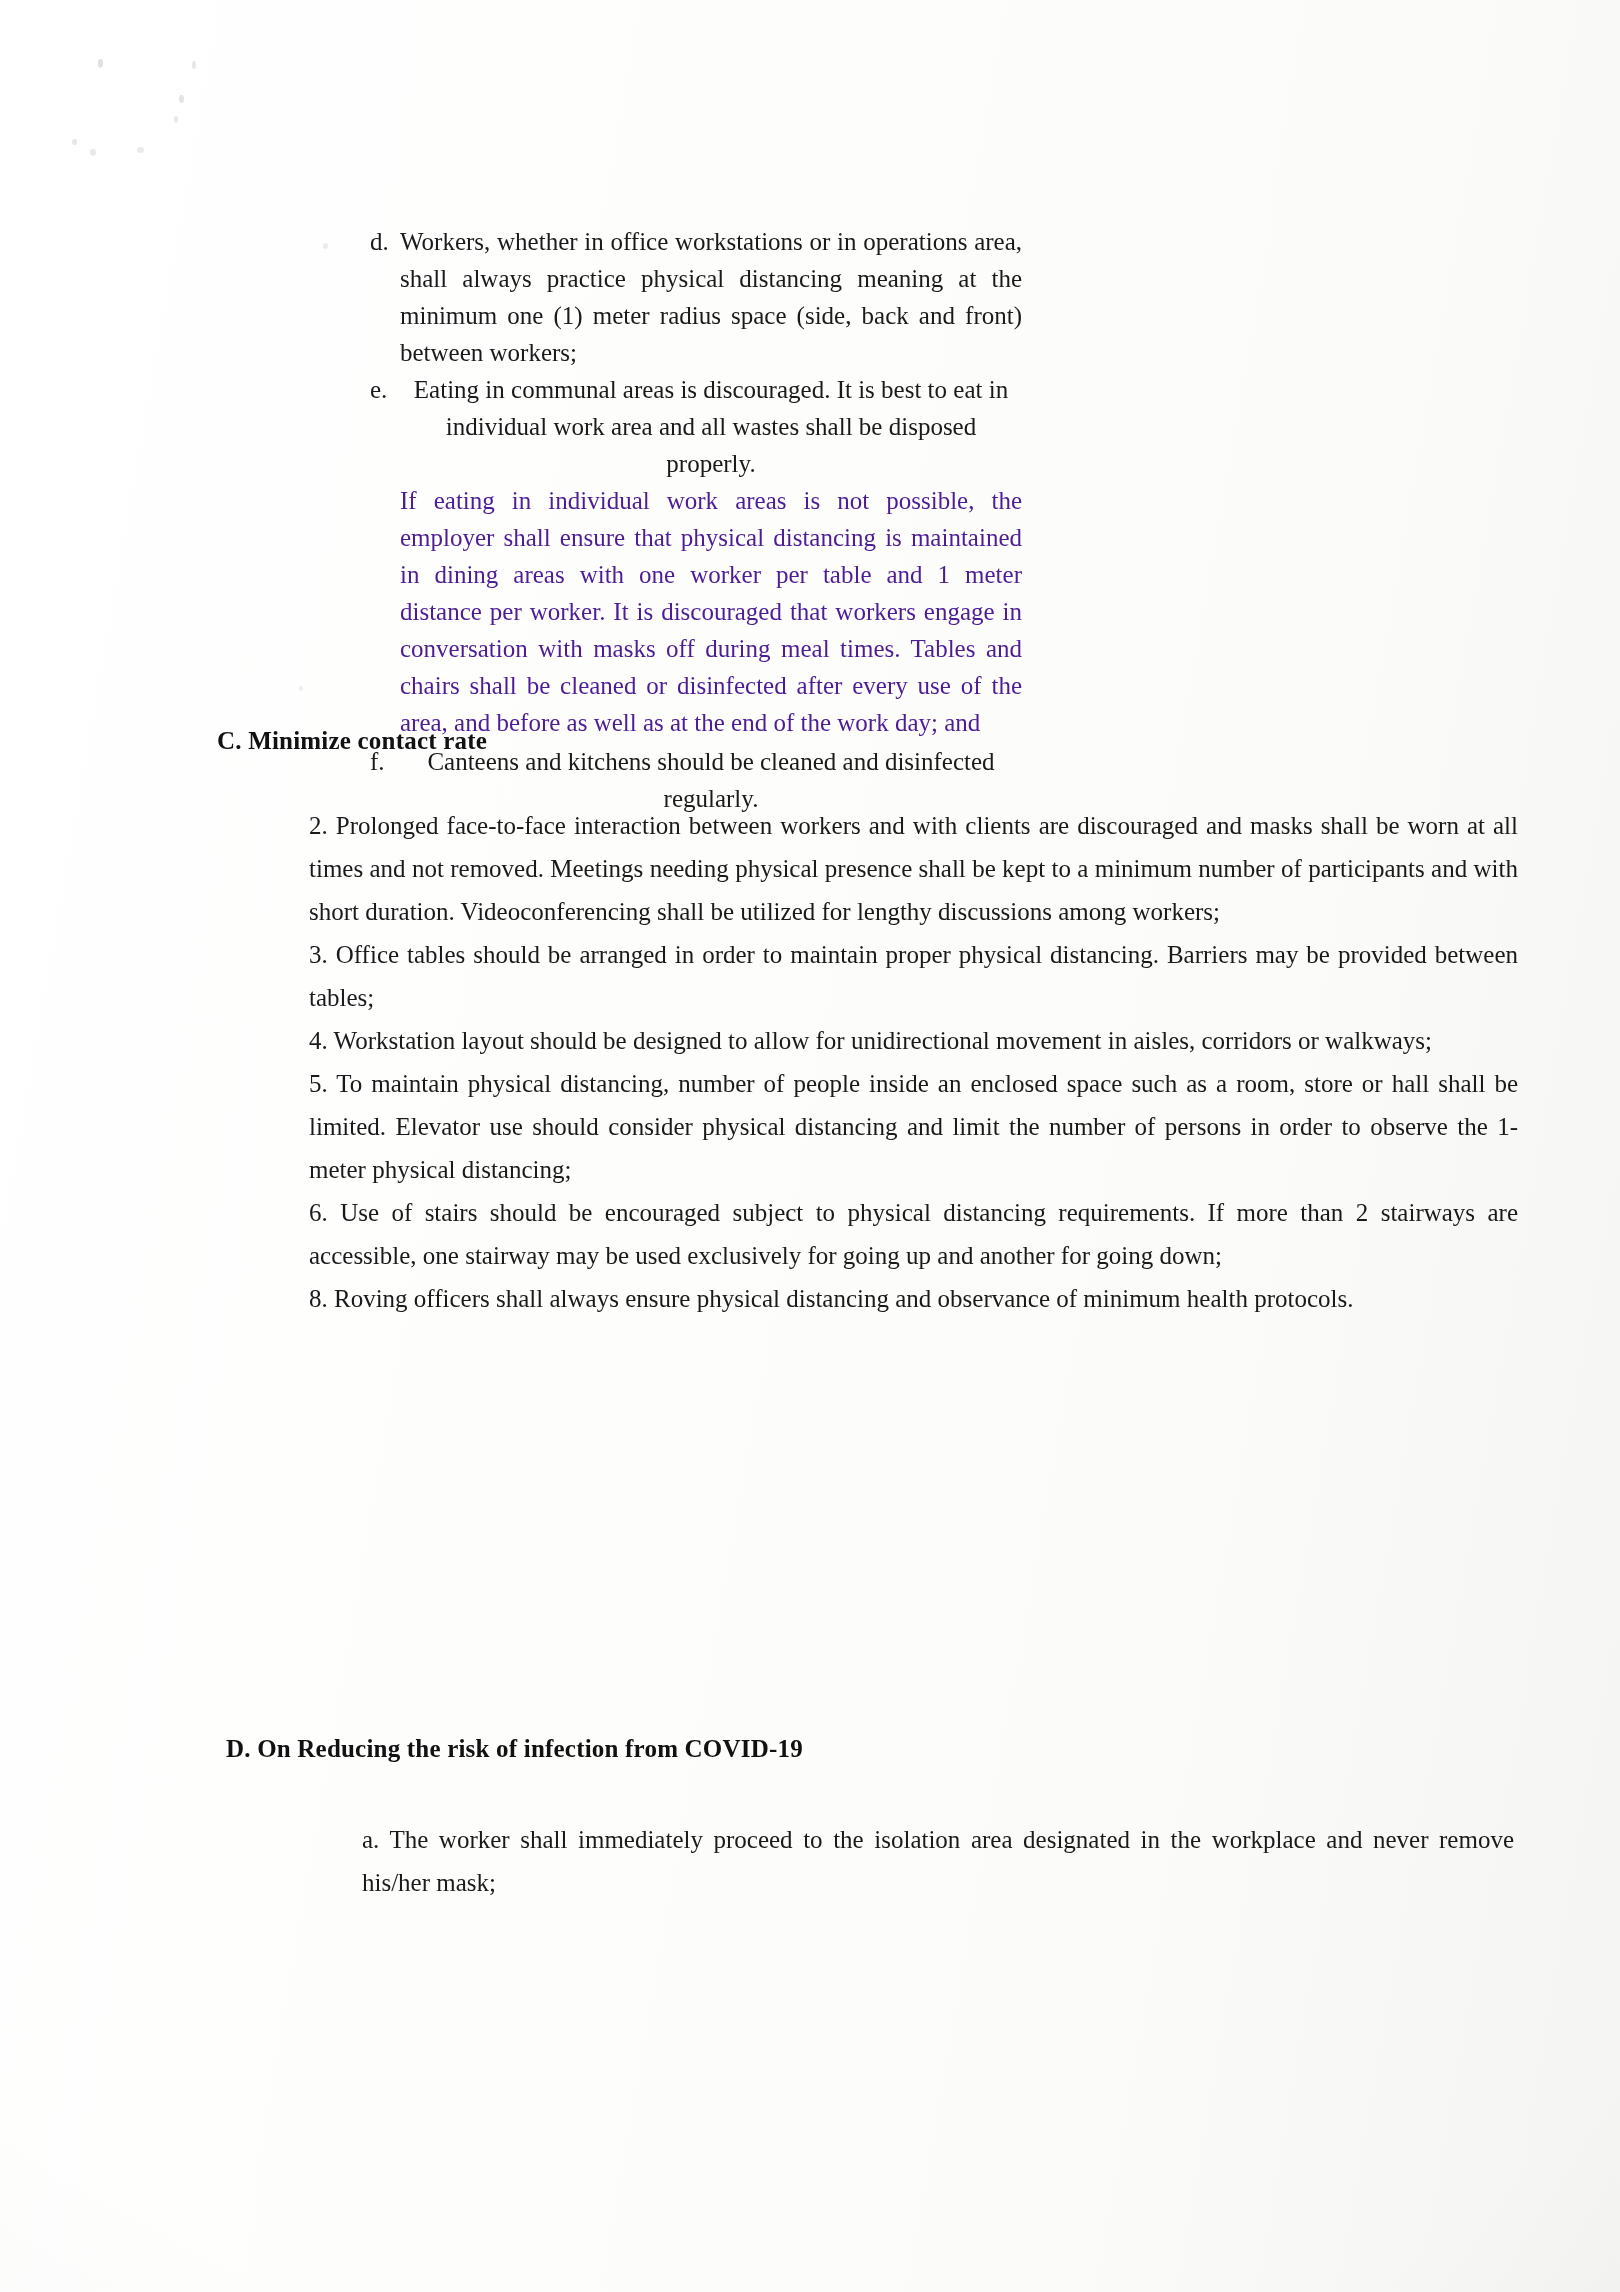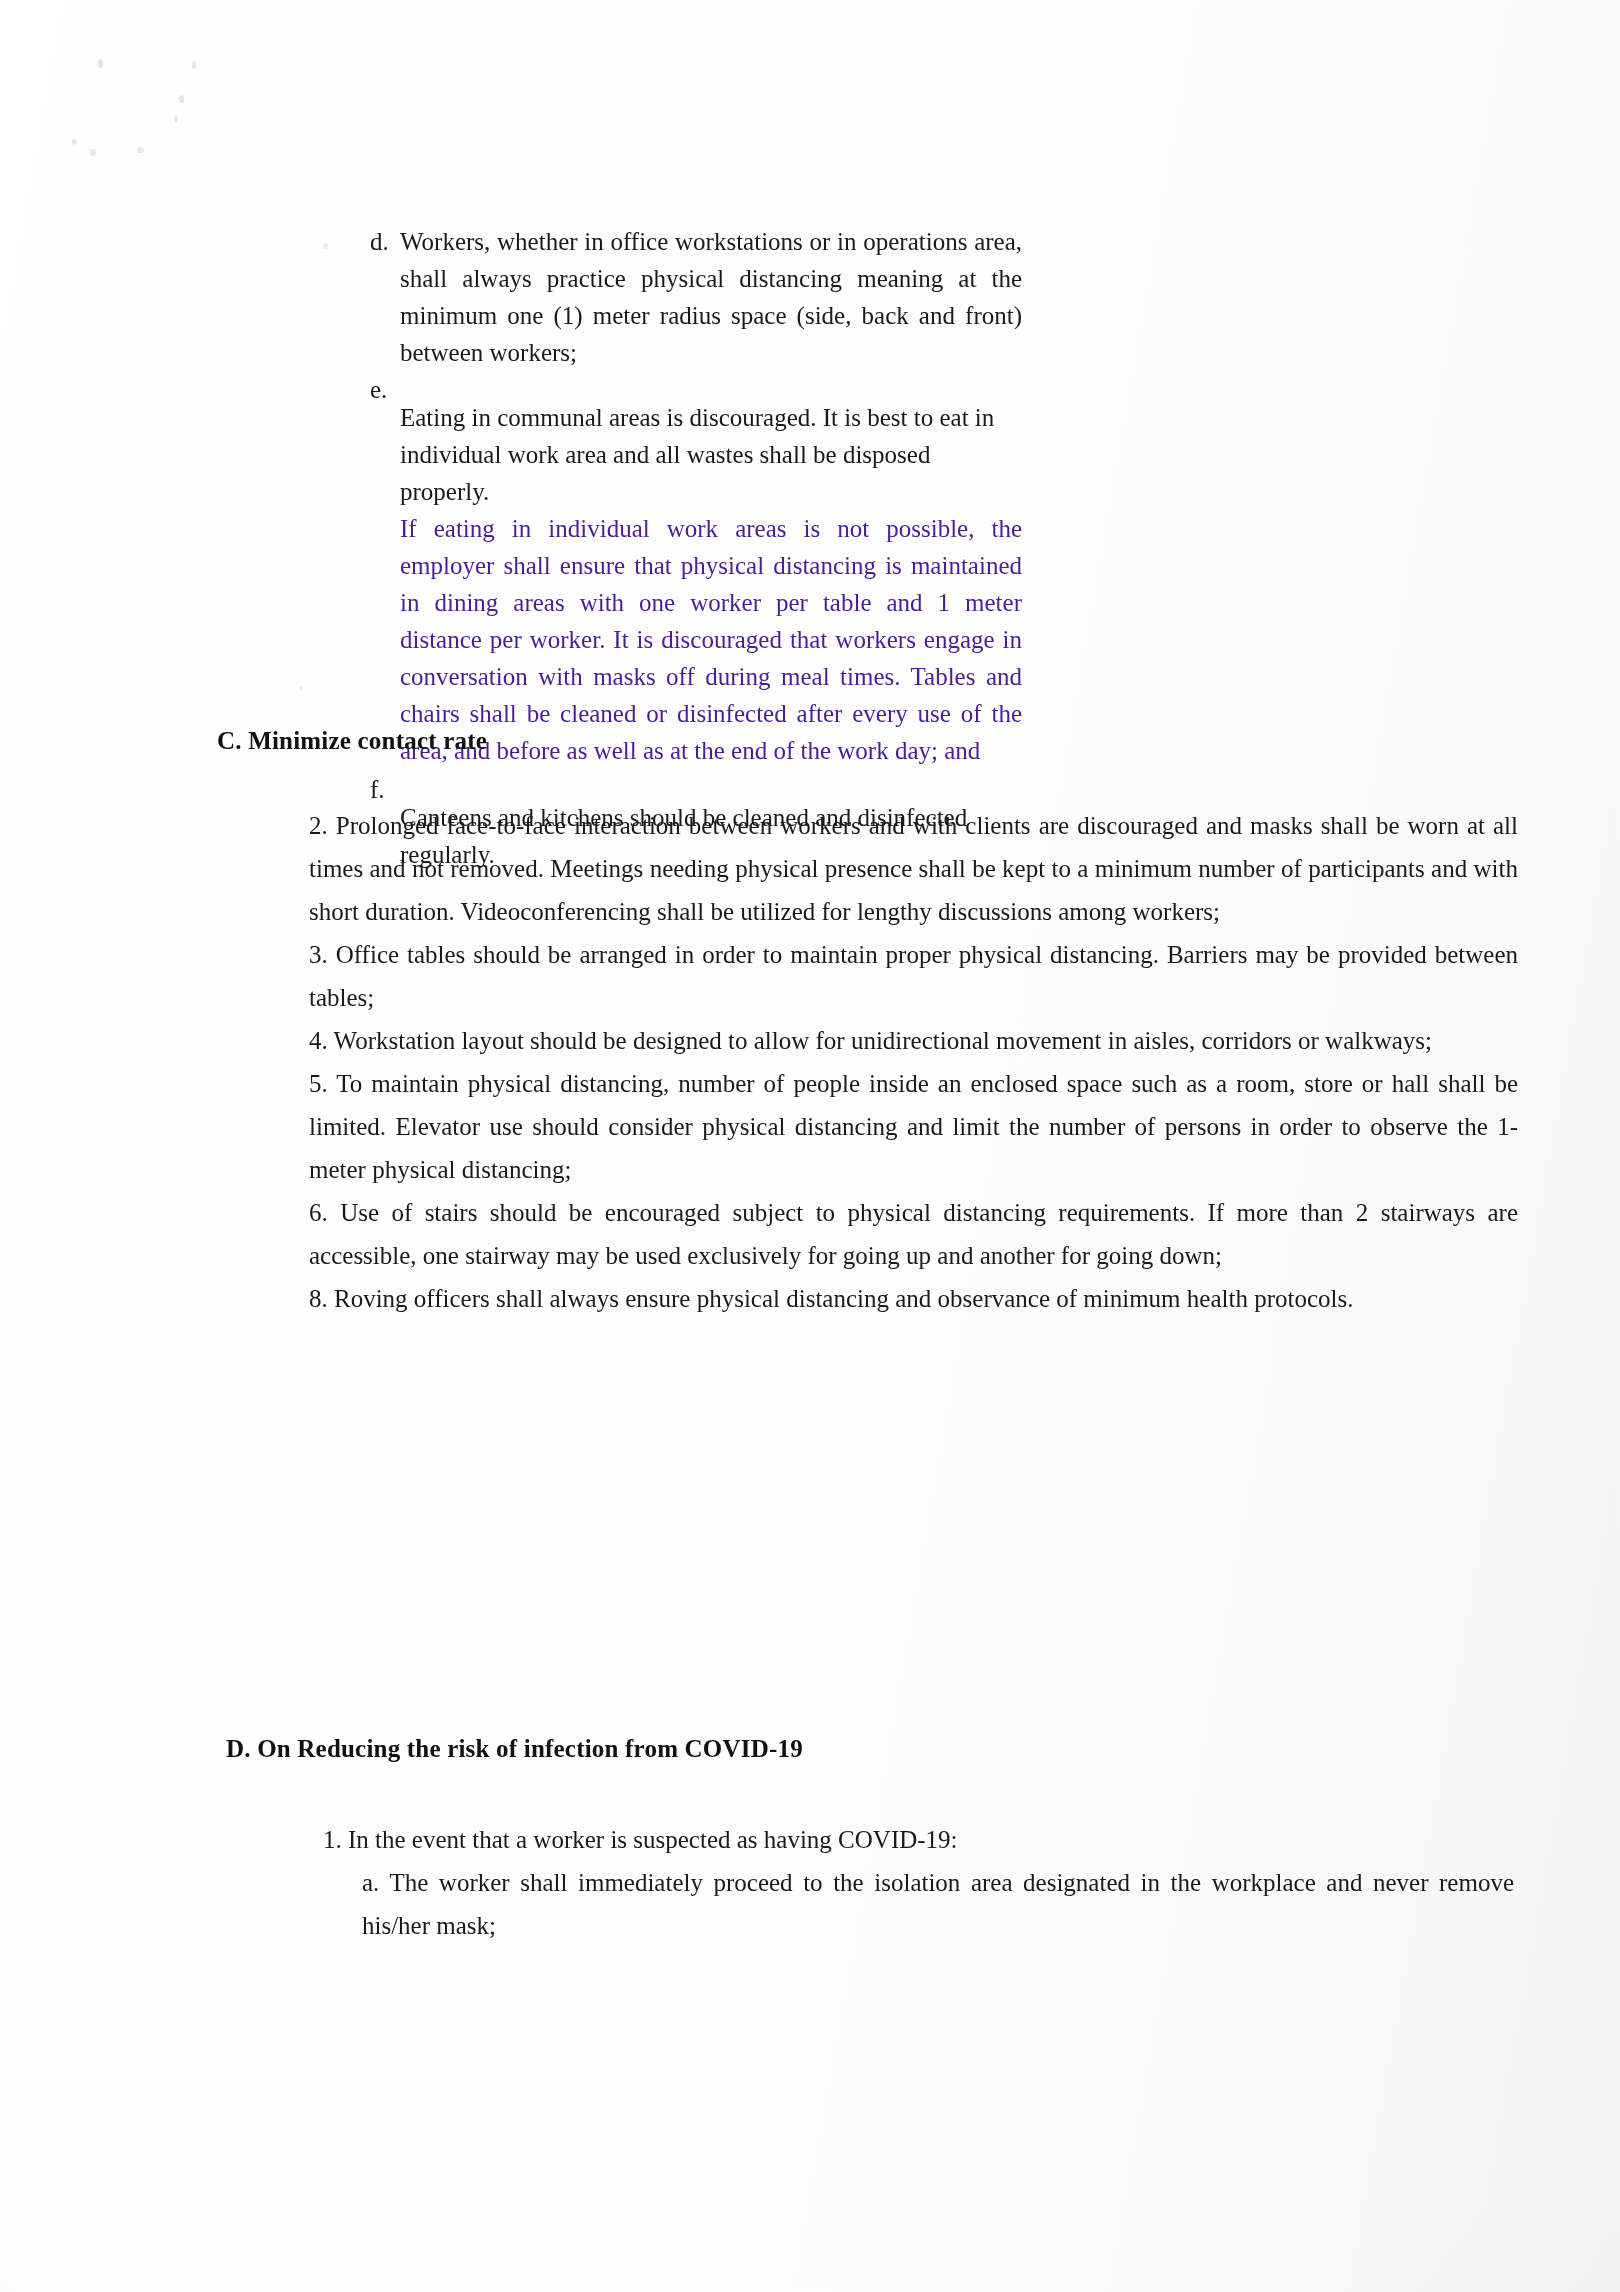--- a/index.html
+++ b/index.html
@@ -61,21 +61,21 @@
   .li-mark {
     width: 30px;
     flex: 0 0 30px;
     text-align: left;
   }
   .li-body {
     flex: 1 1 auto;
     text-align: justify;
     text-justify: inter-word;
   }
-  .li-body.noj { text-align: left; margin-top: 28px; }
+  .li-body.noj { text-align: center; }
 
   .sub-para {
     margin-left: 30px;
     font-size: 25px;
     line-height: 37px;
     text-align: justify;
     text-justify: inter-word;
     color: #3d3d3d;
   }
 
@@ -170,19 +170,18 @@
       <p class="num-para">3. Office tables should be arranged in order to maintain proper physical distancing. Barriers may be provided between tables;</p>
       <p class="num-para">4. Workstation layout should be designed to allow for unidirectional movement in aisles, corridors or walkways;</p>
       <p class="num-para">5. To maintain physical distancing, number of people inside an enclosed space such as a room, store or hall shall be limited.  Elevator use should consider physical distancing and limit the number of persons in order to observe the 1-meter physical distancing;</p>
       <p class="num-para">6. Use of stairs should be encouraged subject to physical distancing requirements. If more than 2 stairways are accessible, one stairway may be used exclusively for going up and another for going down;</p>
       <p class="num-para">8. Roving officers shall always ensure physical distancing and observance of minimum health protocols.</p>
     </div>
 
     <div class="heading" id="heading-d">D. On Reducing the risk of infection from COVID-19</div>
 
     <div class="d-list">
-      <p class="num-para d-item1">1. In the event that a worker is suspected as having COVID-19:</p>
       <p class="num-para d-suba">a. The worker shall immediately proceed to the isolation area designated in the workplace and never remove his/her mask;</p>
     </div>
 
   </div>
 </div>
 
 
 </body></html>

